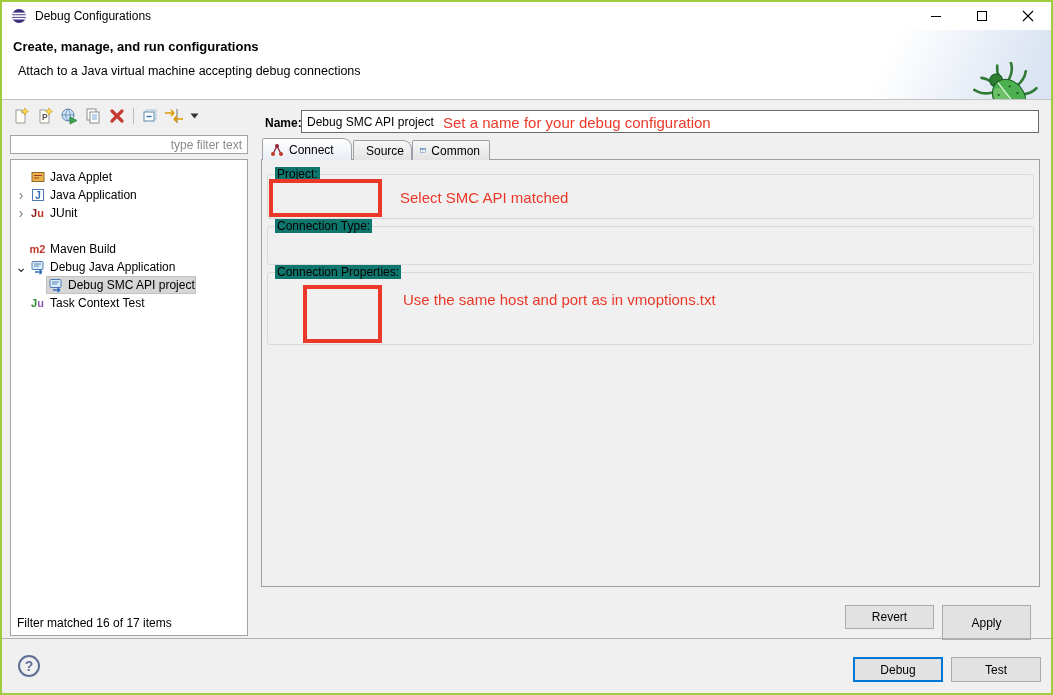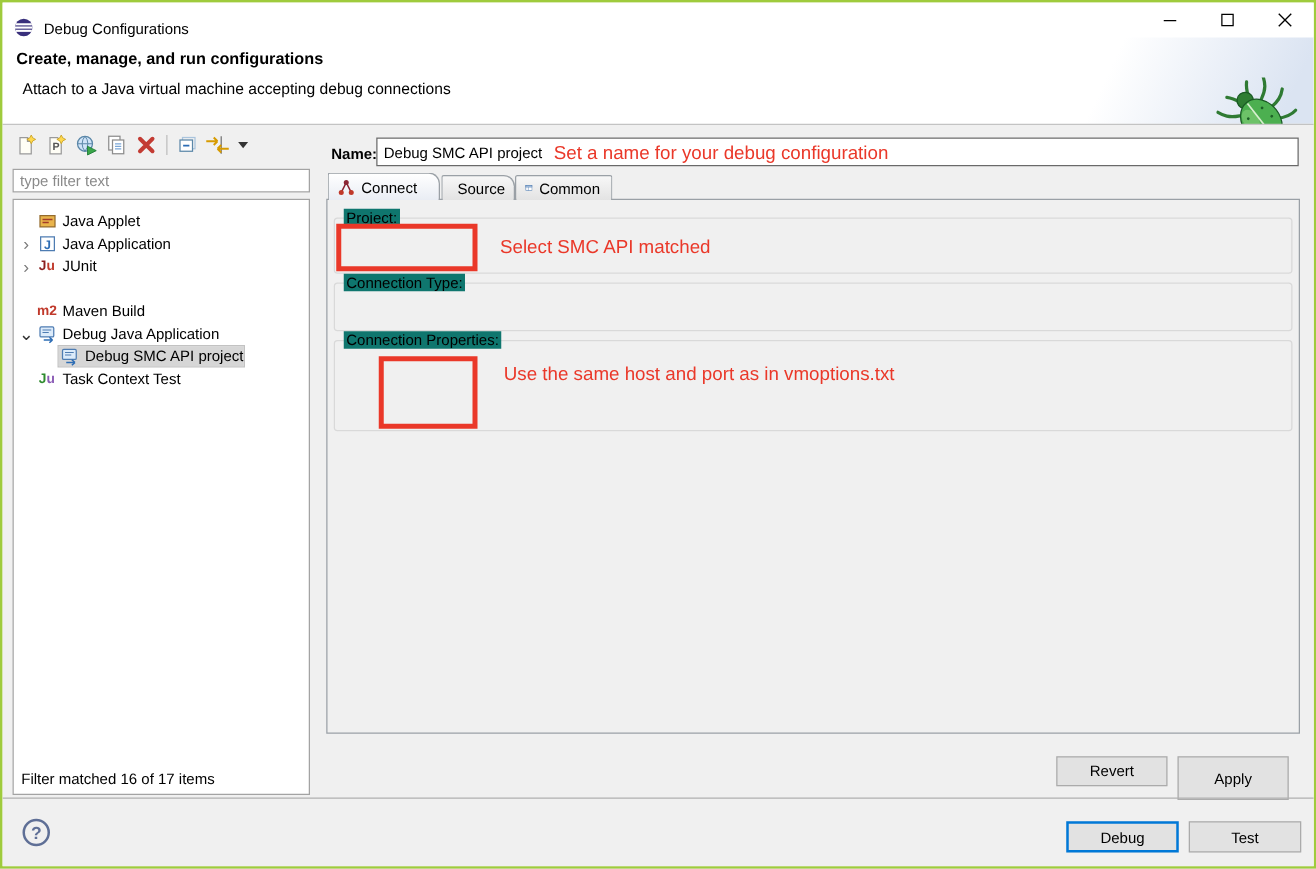--- a/index.html
+++ b/index.html
@@ -1,18 +1,18 @@
 <!DOCTYPE html>
 <html><head>
 <meta charset="utf-8">
 <style>
   html,body{margin:0;padding:0;background:#cfcfcf;font-family:"Liberation Sans",sans-serif;font-size:12px;color:#000;}
   .window{position:relative;width:1053px;height:695px;box-sizing:border-box;border:2px solid #9fcb3d;background:#fff;overflow:hidden;}
   
-  .titlebar{position:absolute;top:0;left:0;right:0;height:28px;background:#fff;display:flex;align-items:flex-end;}
+  .titlebar{position:absolute;top:0;left:0;right:0;height:28px;background:#fff;display:flex;align-items:center;}
   .app-icon{margin-left:9px;width:16px;height:16px;display:flex;}
   .title-text{margin-left:8px;font-size:12px;}
   .win-controls{position:absolute;right:0;top:0;height:28px;display:flex;}
   .wbtn{width:46px;height:28px;display:flex;align-items:center;justify-content:center;}
   .gmin{width:10px;height:1px;background:#000;}
   .gmax{width:10px;height:10px;border:1px solid #000;box-sizing:border-box;}
   
   .banner{position:absolute;top:28px;left:0;right:0;height:69px;background:#fff;}
   .banner-grad{position:absolute;top:0;right:0;width:250px;height:69px;background:linear-gradient(115deg,rgba(219,228,242,0) 35%,#dbe4f2 90%);}
   .banner-title{position:absolute;top:9px;left:11px;font-weight:bold;font-size:13px;}
@@ -21,21 +21,21 @@
   .hsep{position:absolute;left:0;right:0;height:1px;background:#c3c3c3;}
   
   .mainbg{position:absolute;top:98px;left:0;right:0;bottom:0;background:#f0f0f0;}
   
   .toolbar{position:absolute;top:102px;left:8px;height:24px;display:flex;align-items:center;gap:2px;}
   .tbtn{width:22px;height:22px;display:flex;align-items:center;justify-content:center;}
   .tsep{width:1px;height:16px;background:#bdbdbd;margin:0 3px;}
   
   .tf{position:absolute;border:1px solid #696969;background:#fff;font-family:"Liberation Sans",sans-serif;font-size:12px;padding:1px 5px;box-sizing:border-box;outline:none;color:#000;}
   .tf::placeholder{color:#8a8a8a;}
-  .filter-box{border-color:#a3a3a3;}
+  .filter-box{border-color:#a3a3a3;text-align:right;}
   
   .treebox{position:absolute;left:8px;top:157px;width:238px;height:477px;background:#fff;border:1px solid #a3a3a3;box-sizing:border-box;}
   .trow{position:absolute;left:2px;right:2px;height:18px;display:flex;align-items:center;font-size:12px;white-space:nowrap;}
   .tw{width:16px;display:flex;justify-content:center;align-items:center;color:#7a7a7a;font-size:14px;line-height:10px;}
   .twx{width:18px;}
   .ticon{width:17px;height:16px;display:flex;align-items:center;justify-content:center;margin-right:4px;flex:none;}
   .rowsel{display:flex;align-items:center;}
   .sel-bg{background:#d6d6d6;outline:1px solid #c2c2c2;}
   .licon{font-weight:bold;font-size:11px;letter-spacing:0;}
   .status-text{position:absolute;left:6px;bottom:5px;font-size:12px;}

